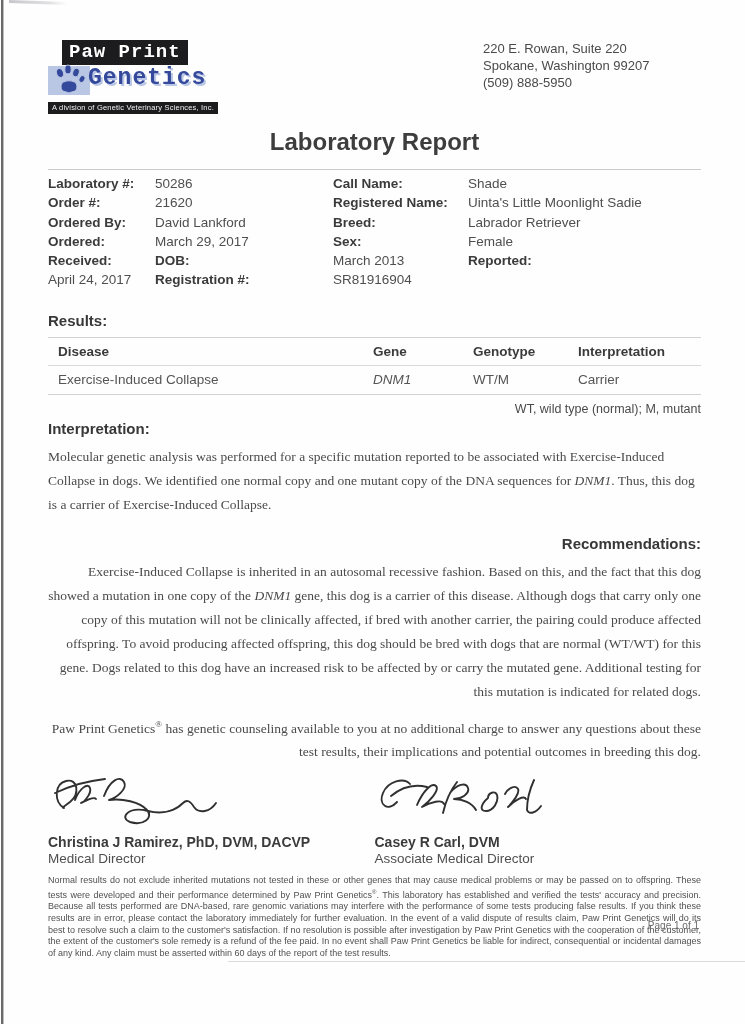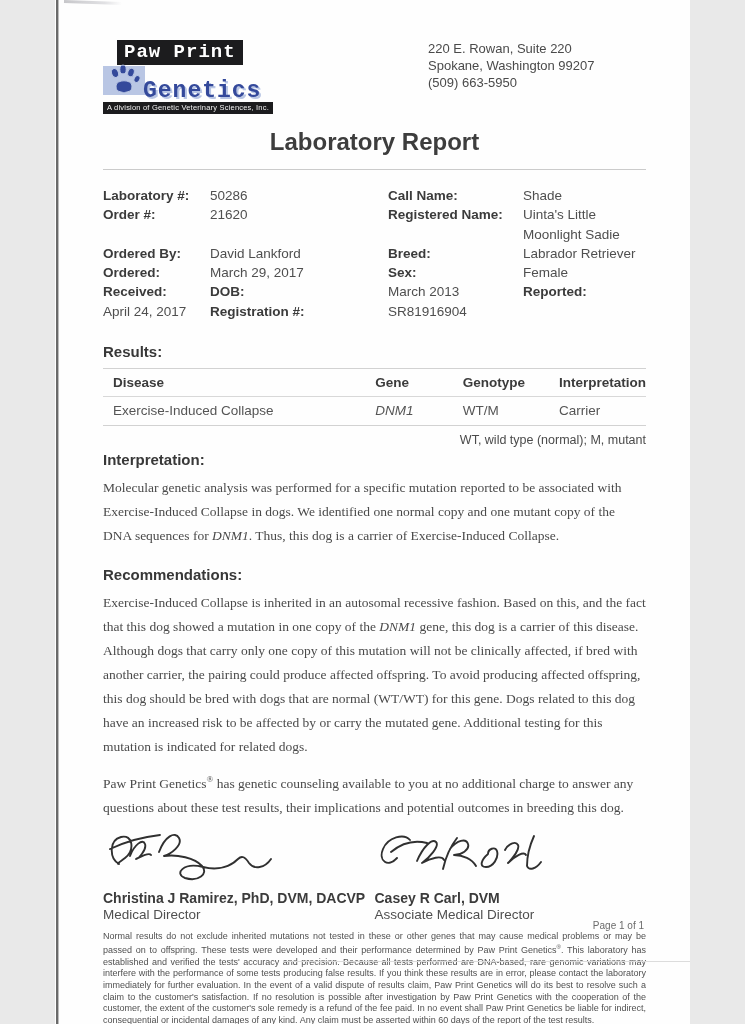--- a/index.html
+++ b/index.html
@@ -1,18 +1,18 @@
 <!DOCTYPE html>
 <html><head>
 <meta charset="utf-8">
 <style>
   * { margin:0; padding:0; box-sizing:border-box; }
   html,body { background:#e9e9e9; }
   .page {
-    position:relative; width:635px; height:1024px; margin:0 auto;
+    position:relative; width:745px; height:1024px; margin:0 auto;
     background:#fefefe; overflow:hidden;
     font-family:"Liberation Sans", sans-serif; color:#4a4a4a;
   }
   
   .edge-line { position:absolute; left:1px; top:0; width:2px; height:1024px; background:#6a6a6a; }
   .edge-line2 { position:absolute; left:3px; top:0; width:1px; height:1024px; background:#bdbdbd; }
   .corner-smudge { position:absolute; left:9px; top:1px; width:58px; height:3px;
     background:linear-gradient(90deg,#9a9aa0,#c9c9ce 70%,transparent); transform:rotate(2deg); opacity:.55; }
   .bottom-shadow { position:absolute; left:228px; top:961px; width:517px; height:1px; background:#dcdcdc; }
 
@@ -23,36 +23,36 @@
   .logo { width:170px; }
   .logo-top {
     display:inline-block; background:#1c1c1e; color:#fff; padding:1px 7px 2px 7px;
     font-family:"Liberation Mono", monospace; font-weight:bold; font-size:19px; letter-spacing:1px;
     margin-left:14px;
   }
   .logo-mid { position:relative; height:32px; margin-top:-1px; }
   .paw-bg { position:absolute; left:0; top:2px; width:42px; height:29px; background:#b9c6e4; }
   .paw-svg { position:absolute; left:4px; top:0; }
   .logo-genetics {
-    position:absolute; left:40px; top:14px;
+    position:absolute; left:40px; top:1px;
     font-family:"Liberation Mono", monospace; font-weight:bold; font-size:23px; color:#34499b;
     text-shadow:2px 2px 0 #b9c6e4; letter-spacing:1px;
   }
   .logo-tagline {
     display:inline-block; background:#1c1c1e; color:#f2f2f2; font-size:7.5px;
     padding:1px 4px 2px 4px; margin-top:1px; letter-spacing:.2px; white-space:nowrap;
   }
   .address { text-align:left; font-size:13px; line-height:17px; color:#4a4a4a; width:218px; }
 
   
   .report-title { text-align:center; margin-top:14px; font-size:24px; font-weight:bold; color:#3d3d3d; }
   .title-rule { border:none; border-top:1px solid #cbcbcb; margin-top:13px; }
 
   
-  .info-grid { display:grid; grid-template-columns:107px 178px 135px auto; margin-top:16px;
+  .info-grid { display:grid; grid-template-columns:107px 178px 135px auto; margin-top:4px;
     font-size:13.5px; line-height:19.3px; }
   .info-label { font-weight:bold; color:#3b3b3b; }
   .info-value { color:#4f4f4f; }
 
   
   .section-heading { font-size:15px; font-weight:bold; color:#383838; }
   .results { margin-top:22px; }
   .results-table { width:100%; border-collapse:collapse; margin-top:8px; font-size:13.5px;
     border-top:1px solid #d2d2d2; border-bottom:1px solid #d2d2d2; }
   .results-table th { text-align:left; font-weight:bold; color:#3b3b3b; padding:6px 0 6px 0; border-bottom:1px solid #d8d8d8; }
@@ -104,21 +104,21 @@
             <ellipse cx="30" cy="15" rx="2.8" ry="3.6" fill="#34499b" stroke="#b9c6e4" stroke-width="1" transform="rotate(28 30 15)"></ellipse>
             <path d="M9,22 C9,15 25,15 25,22 C25,29 20,27 17,29 C14,27 9,29 9,22 Z" fill="#34499b" stroke="#b9c6e4" stroke-width="1"></path>
           </svg>
           <span class="logo-genetics">Genetics</span>
         </div>
         <div class="logo-tagline">A division of Genetic Veterinary Sciences, Inc.</div>
       </div>
       <div class="address">
         <div>220 E. Rowan, Suite 220</div>
         <div>Spokane, Washington 99207</div>
-        <div>(509) 663-5950</div>
+        <div>(509) 888-5950</div>
       </div>
     </div>
 
     <div class="report-title">Laboratory Report</div>
     <hr class="title-rule">
 
     <div class="info-grid">
       <div class="info-label">Laboratory #:</div>
       <div class="info-value">50286</div>
       <div class="info-label">Call Name:</div>
@@ -170,21 +170,21 @@
         </tbody>
       </table>
       <div class="results-footnote">WT, wild type (normal); M, mutant</div>
     </div>
 
     <div class="text-section">
       <div class="section-heading">Interpretation:</div>
       <div class="para"><span>Molecular genetic analysis was performed for a specific mutation reported to be associated with Exercise-Induced Collapse in dogs. We identified one normal copy and one mutant copy of the DNA sequences for </span><em>DNM1</em><span>. Thus, this dog is a carrier of Exercise-Induced Collapse.</span></div>
     </div>
 
-    <div class="text-section" style="margin-top:18px;">
+    <div class="text-section" style="margin-top:18px;text-align:right;">
       <div class="section-heading">Recommendations:</div>
       <div class="para"><span>Exercise-Induced Collapse is inherited in an autosomal recessive fashion. Based on this, and the fact that this dog showed a mutation in one copy of the </span><em>DNM1</em><span> gene, this dog is a carrier of this disease. Although dogs that carry only one copy of this mutation will not be clinically affected, if bred with another carrier, the pairing could produce affected offspring. To avoid producing affected offspring, this dog should be bred with dogs that are normal (WT/WT) for this gene. Dogs related to this dog have an increased risk to be affected by or carry the mutated gene. Additional testing for this mutation is indicated for related dogs.</span></div>
       <div class="para"><span>Paw Print Genetics</span><sup>®</sup><span> has genetic counseling available to you at no additional charge to answer any questions about these test results, their implications and potential outcomes in breeding this dog.</span></div>
     </div>
 
     <div class="signatures">
       <div class="sig-block">
         <svg class="sig-img" width="200" height="56" viewBox="0 0 200 56">
           <path d="M16,36 C6,30 6,12 18,9 C30,6 32,22 22,30 C17,34 13,36 16,36 M27,28 C31,17 40,10 42,16 C44,22 35,31 33,31 C37,29 46,24 48,27 M7,21 C22,14 38,9 57,7 M56,24 C62,8 72,3 76,10 C80,17 68,26 61,28 C74,26 92,30 99,38 C106,46 95,54 82,50 C71,46 80,34 100,39 C116,43 128,38 135,31 C139,27 142,29 146,35 C151,42 162,40 168,31" fill="none" stroke="#303030" stroke-width="1.9" stroke-linecap="round" stroke-linejoin="round"></path>
         </svg>

